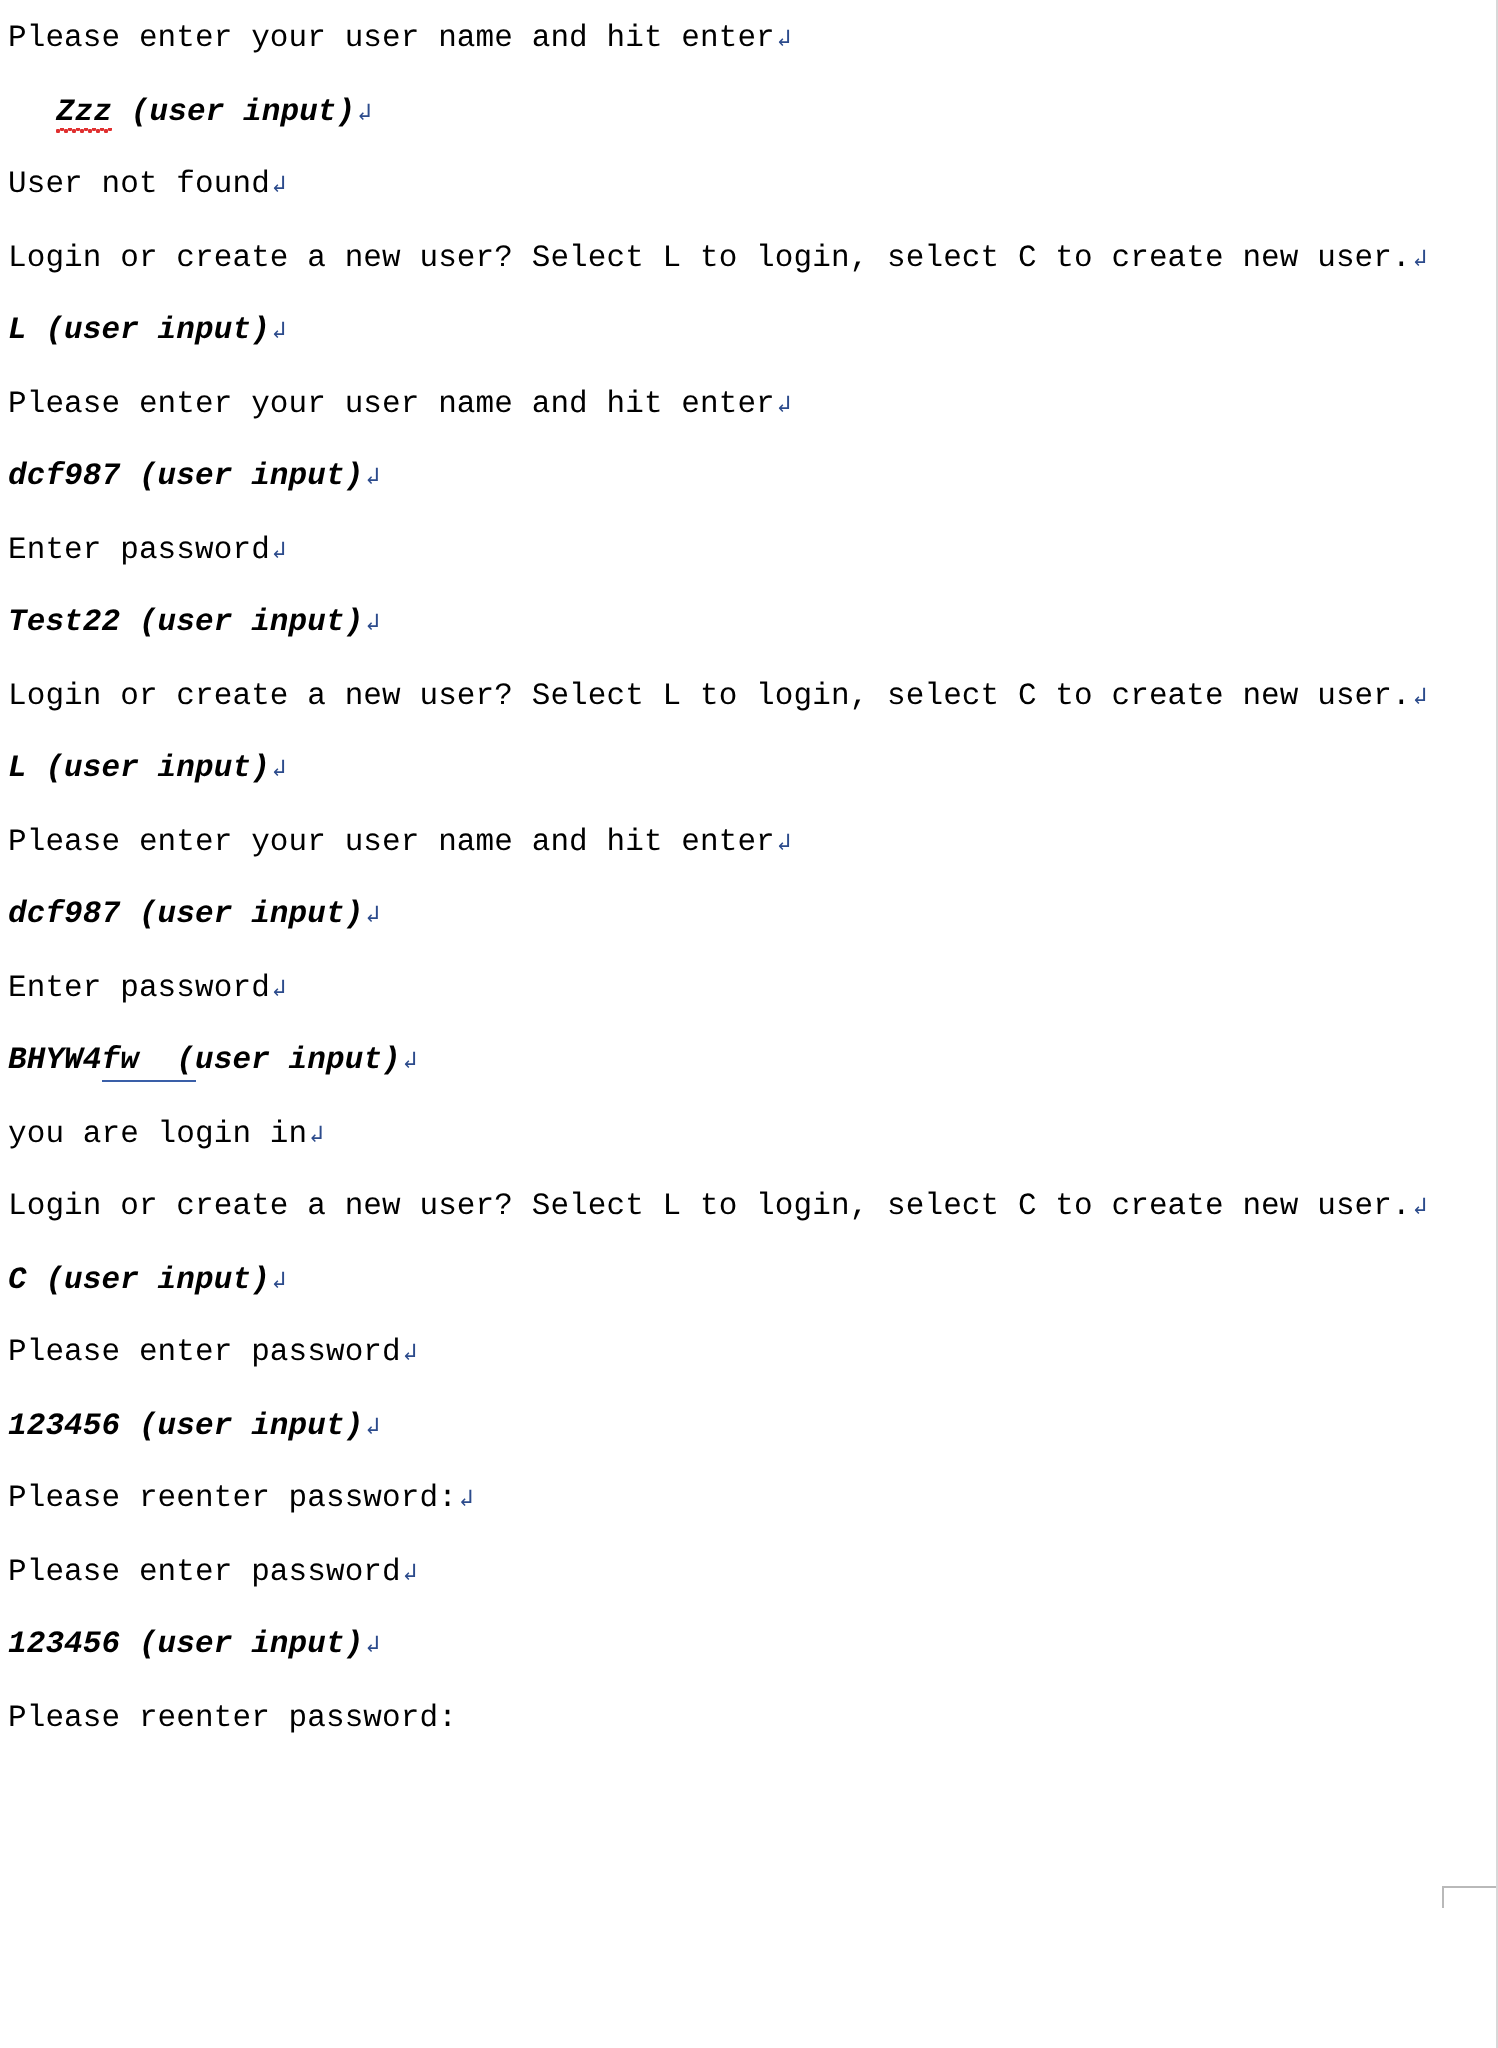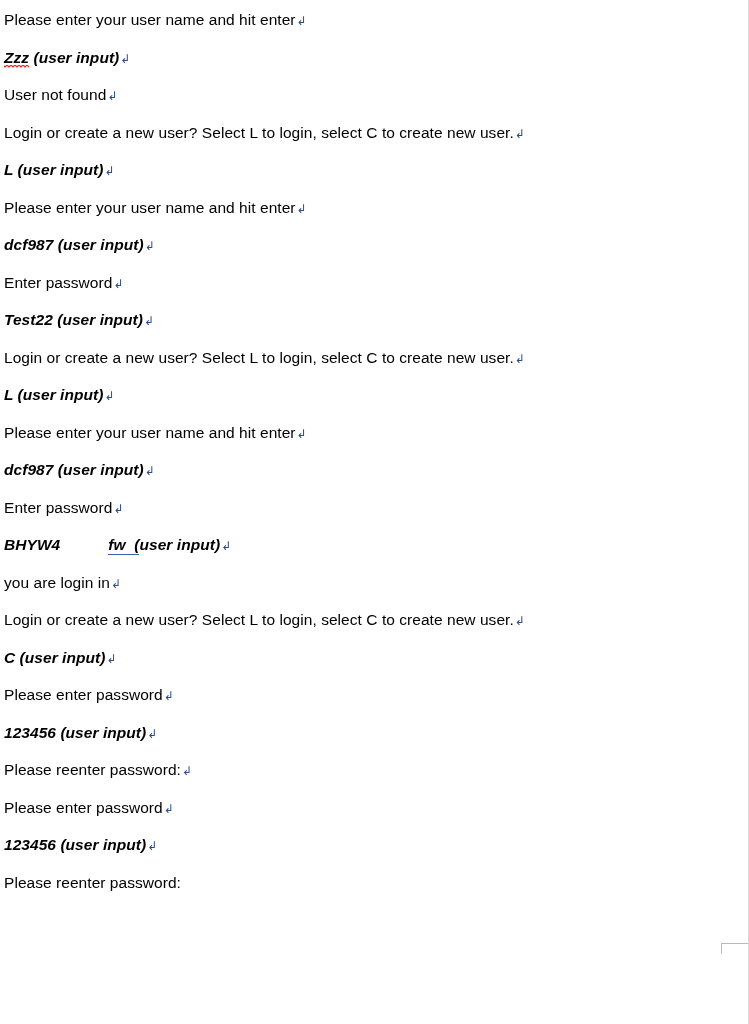--- a/index.html
+++ b/index.html
@@ -14,20 +14,21 @@
     color: #000000;
     position: relative;
     overflow: hidden;
   }
   .page {
     position: relative;
     width: 749px;
     height: 954px;
     box-sizing: border-box;
     padding: 2px 18px 0 4px;
+    font-family: Liberation Mono, monospace;
   }
   .doc-line {
     font-size: 15.5px;
     line-height: 35.5px;
     white-space: pre-wrap;
     letter-spacing: 0.05px;
   }
   .doc-line.italic {
     font-style: italic;
     font-weight: bold;
@@ -42,26 +43,26 @@
   }
   .spell-error {
     
     background-image:
       radial-gradient(circle at 1px 1.5px, #e03030 1px, transparent 1.2px),
       radial-gradient(circle at 3px 0.5px, #e03030 1px, transparent 1.2px);
     background-size: 4px 3px;
     background-repeat: repeat-x;
     background-position: 0 100%;
     padding-bottom: 2px;
+    margin-left: 24px;
   }
   .grammar-error {
     
     border-bottom: 1.4px solid #3a5fa8;
     padding-bottom: 1px;
-    margin-left: 48px;
   }
   .right-rule {
     position: absolute;
     top: 0;
     right: 0;
     width: 1px;
     height: 1024px;
     background: #d8d8d8;
   }
   .bottom-corner {

